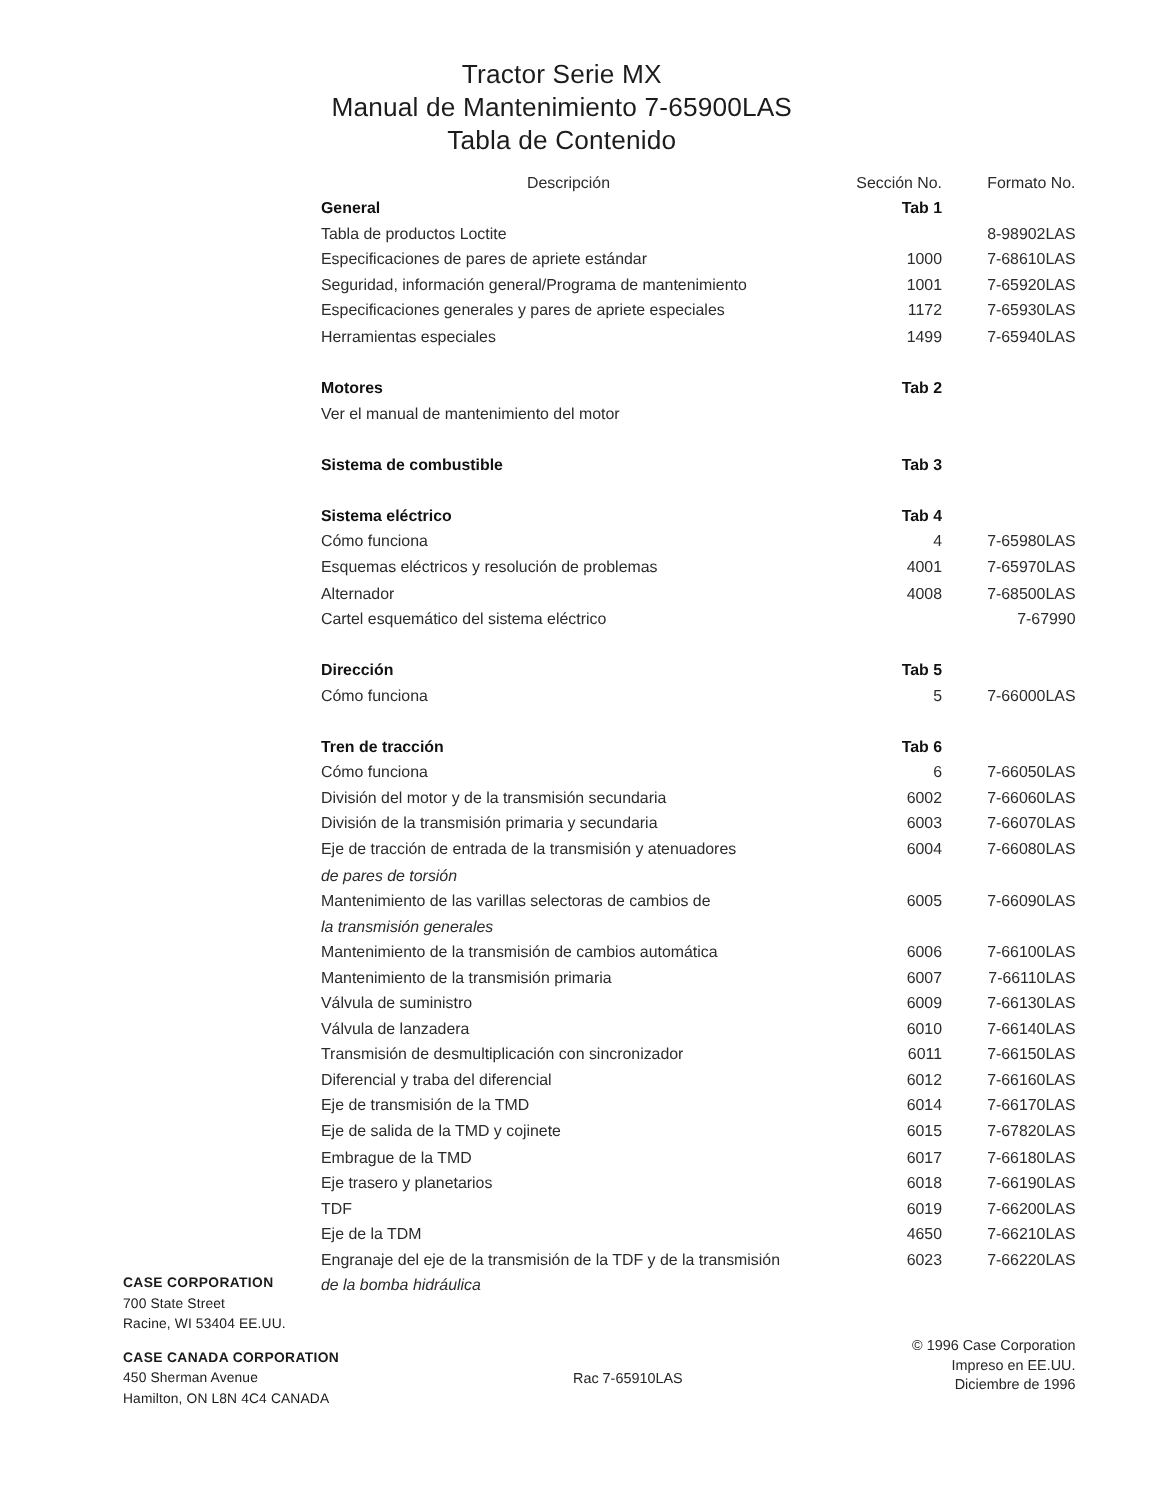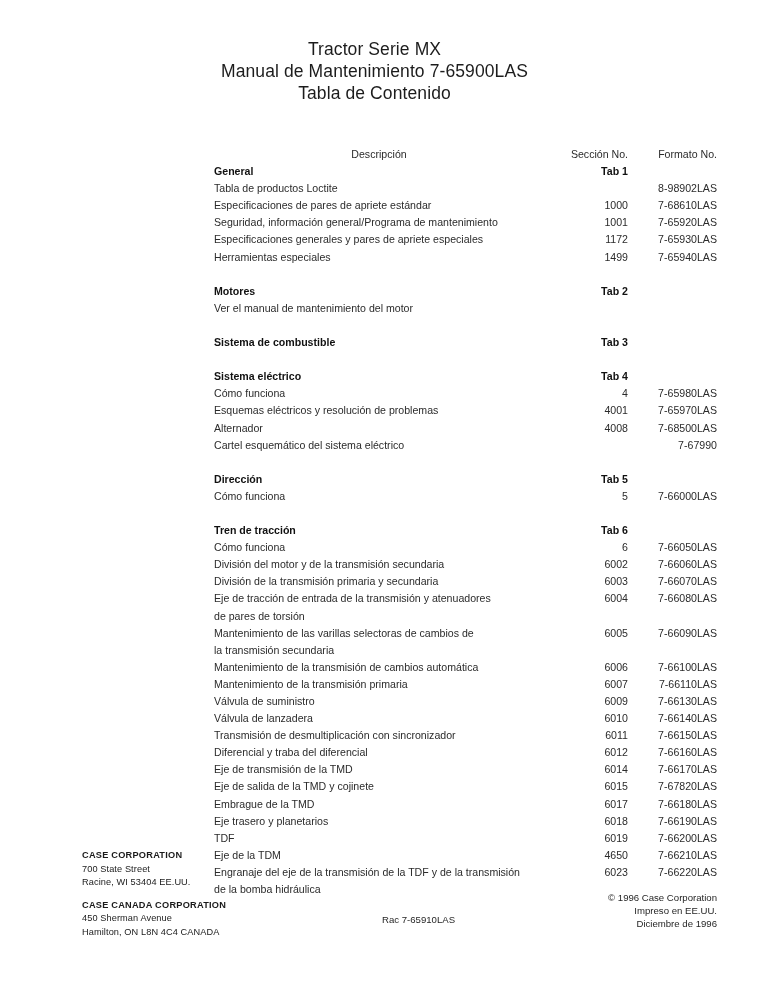--- a/index.html
+++ b/index.html
@@ -36,21 +36,20 @@
     letter-spacing: 0.1px;
     color: #1c1c1c;
   }
 
   
   .toc {
     position: absolute;
     top: 114px;
     left: 214px;
     width: 505px;
-    margin-top: 32px;
   }
   .row {
     position: relative;
     height: 17.1px;
     font-size: 10.6px;
     line-height: 17.1px;
     color: #2b2b2b;
   }
   .row.spacer {
     height: 17.1px;
@@ -59,20 +58,21 @@
     color: #2b2b2b;
   }
   .desc {
     position: absolute;
     left: 0;
     top: 0;
     white-space: nowrap;
   }
   .desc.cont {
     left: 0;
+    font-style: italic;
   }
   .sec {
     position: absolute;
     left: 0;
     top: 0;
     width: 414px;
     text-align: right;
     white-space: nowrap;
   }
   .fmt {
@@ -265,21 +265,21 @@
         </div>
         <div class="row">
           <span class="desc cont">de pares de torsión</span>
         </div>
         <div class="row">
           <span class="desc">Mantenimiento de las varillas selectoras de cambios de</span>
           <span class="sec">6005</span>
           <span class="fmt">7-66090LAS</span>
         </div>
         <div class="row">
-          <span class="desc cont">la transmisión secundaria</span>
+          <span class="desc cont">la transmisión generales</span>
         </div>
         <div class="row">
           <span class="desc">Mantenimiento de la transmisión de cambios automática</span>
           <span class="sec">6006</span>
           <span class="fmt">7-66100LAS</span>
         </div>
         <div class="row">
           <span class="desc">Mantenimiento de la transmisión primaria</span>
           <span class="sec">6007</span>
           <span class="fmt">7-66110LAS</span>

